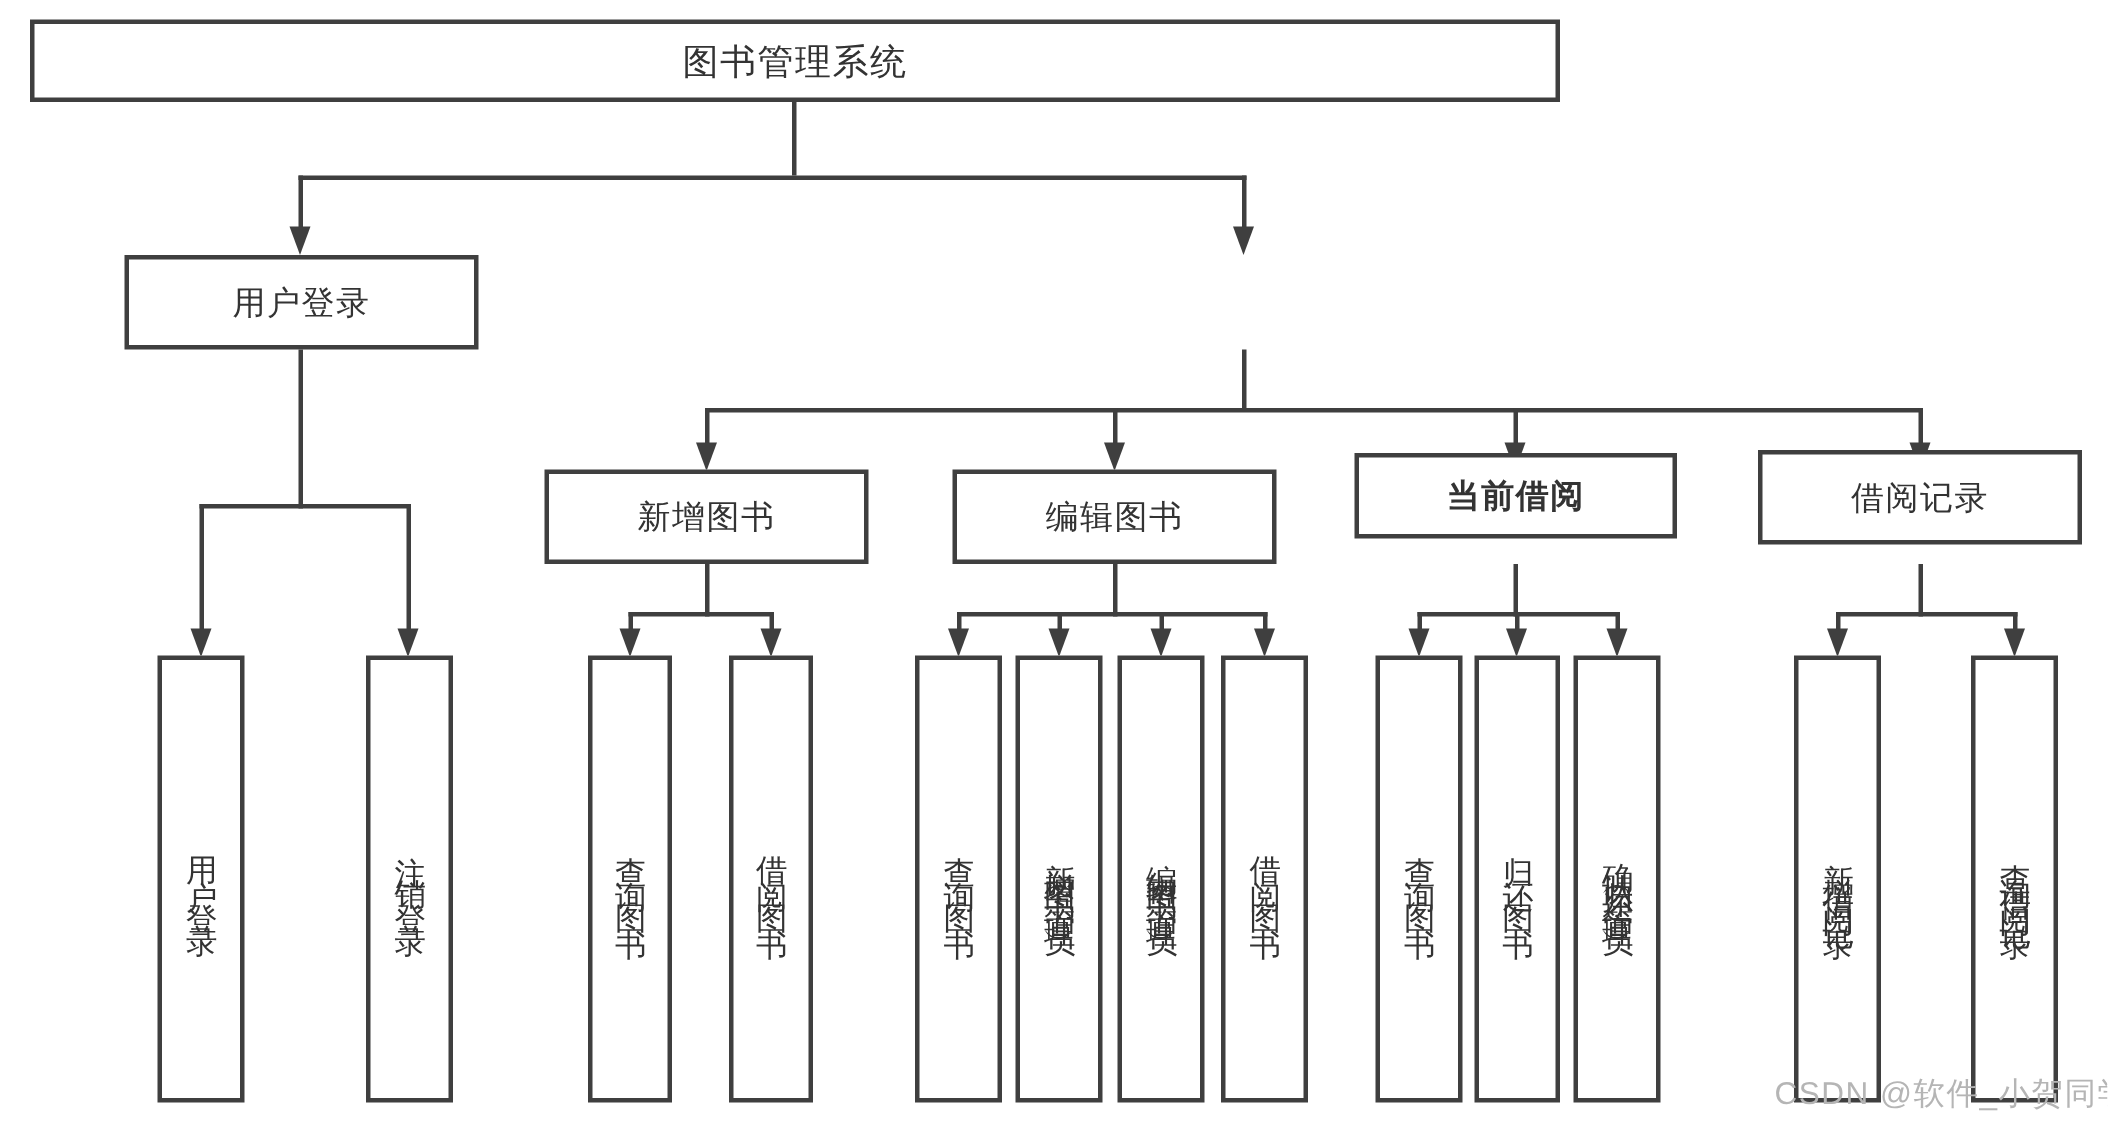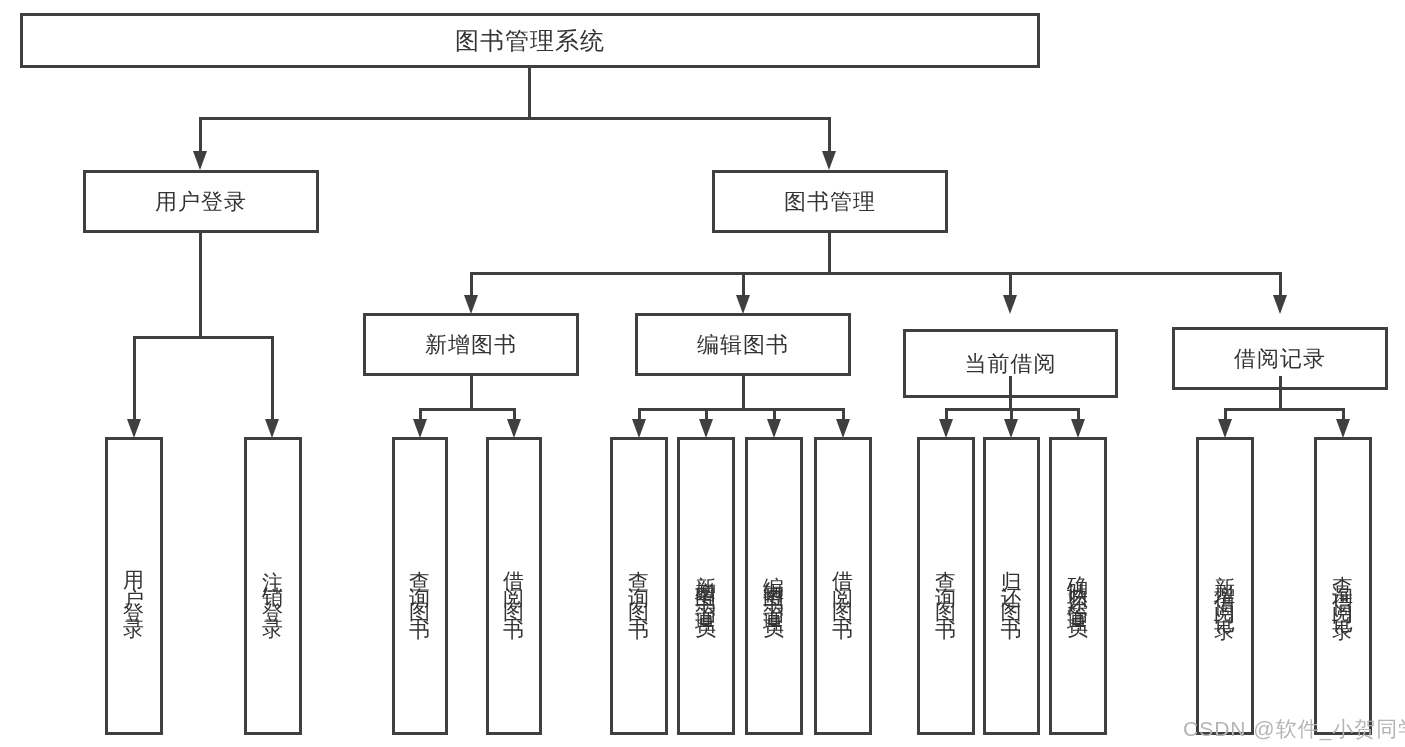--- a/index.html
+++ b/index.html
@@ -77,23 +77,20 @@
 
   <div class="vl" style="left:528px;top:68px;height:49px;"></div>
   <div class="hl" style="left:199px;top:117px;width:632px;"></div>
   <div class="vl" style="left:199px;top:117px;height:37px;"></div>
   <div class="arrow" style="left:193px;top:151px;"></div>
   <div class="vl" style="left:828px;top:117px;height:37px;"></div>
   <div class="arrow" style="left:822px;top:151px;"></div>
 
   <div class="box" style="left:83px;top:170px;width:236px;height:63px;">
     <span>用户登录</span>
-  </div>
-  <div class="box" style="left:712px;top:170px;width:236px;height:63px;">
-    <span>图书管理</span>
   </div>
 
   <div class="vl" style="left:199px;top:233px;height:106px;"></div>
   <div class="hl" style="left:133px;top:336px;width:141px;"></div>
   <div class="vl" style="left:133px;top:336px;height:86px;"></div>
   <div class="arrow" style="left:127px;top:419px;"></div>
   <div class="vl" style="left:271px;top:336px;height:86px;"></div>
   <div class="arrow" style="left:265px;top:419px;"></div>
 
   <div class="vbox s4" style="left:105px;top:437px;width:58px;height:298px;">
@@ -113,24 +110,24 @@
   <div class="arrow" style="left:1003px;top:295px;"></div>
   <div class="vl" style="left:1279px;top:272px;height:26px;"></div>
   <div class="arrow" style="left:1273px;top:295px;"></div>
 
   <div class="box" style="left:363px;top:313px;width:216px;height:63px;">
     <span>新增图书</span>
   </div>
   <div class="box" style="left:635px;top:313px;width:216px;height:63px;">
     <span>编辑图书</span>
   </div>
-  <div class="box" style="left:903px;top:329px;width:215px;height:69px;">
+  <div class="box" style="left:903px;top:302px;width:215px;height:57px;font-weight:bold;">
     <span>当前借阅</span>
   </div>
-  <div class="box" style="left:1172px;top:327px;width:216px;height:63px;">
+  <div class="box" style="left:1172px;top:300px;width:216px;height:63px;">
     <span>借阅记录</span>
   </div>
 
   <div class="vl" style="left:470px;top:376px;height:35px;"></div>
   <div class="hl" style="left:419px;top:408px;width:97px;"></div>
   <div class="vl" style="left:419px;top:408px;height:14px;"></div>
   <div class="arrow" style="left:413px;top:419px;"></div>
   <div class="vl" style="left:513px;top:408px;height:14px;"></div>
   <div class="arrow" style="left:507px;top:419px;"></div>
 

